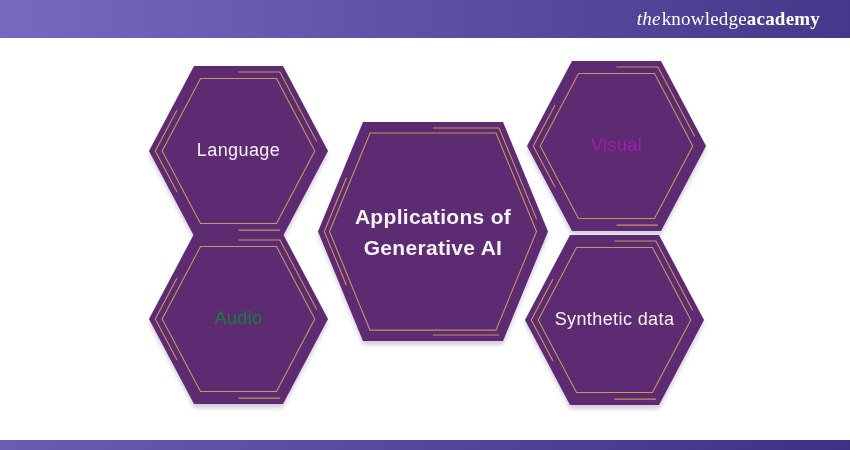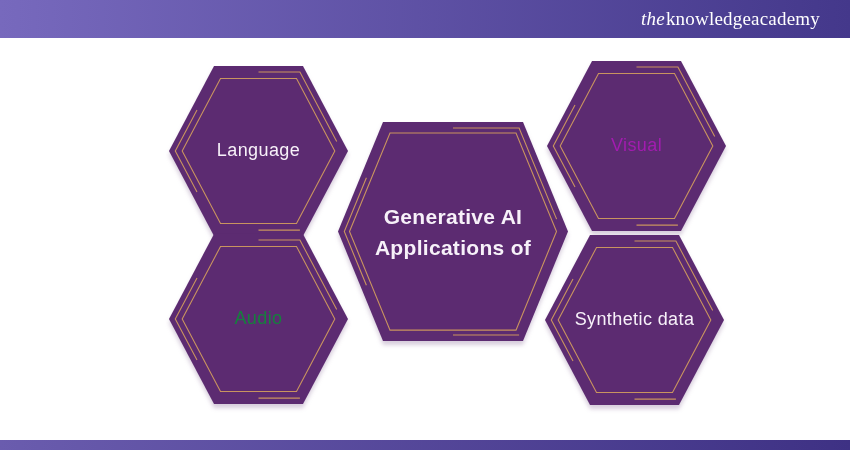--- a/index.html
+++ b/index.html
@@ -5,27 +5,27 @@
   html,body{margin:0;padding:0;background:#fff;}
   .stage{position:relative;width:850px;height:450px;overflow:hidden;background:#ffffff;
          font-family:"Liberation Sans",sans-serif;}
 
   
   .topbar{position:absolute;left:0;top:0;width:850px;height:38px;
           display:flex;align-items:center;justify-content:flex-end;}
   .logo{color:#ffffff;font-family:"Liberation Serif",serif;font-size:19px;
         padding-right:30px;letter-spacing:.2px;white-space:nowrap;}
   .logo-the{font-style:italic;margin-right:1px;}
-  .logo-academy{font-weight:normal;}
+  .logo-academy{font-weight:bold;}
 
   
   .bottombar{position:absolute;left:0;bottom:0;width:850px;height:10px;}
 
   
-  .diagram{position:absolute;left:0;top:38px;width:770px;height:402px;margin-left:20px;}
+  .diagram{position:absolute;left:0;top:38px;width:770px;height:402px;}
   .hex{position:absolute;}
   .hex svg{position:absolute;left:0;top:0;width:100%;height:100%;
            filter:drop-shadow(0 4px 2px rgba(110,75,130,.28));}
   .hex-label{position:absolute;left:0;top:0;right:0;bottom:0;
              display:flex;align-items:center;justify-content:center;text-align:center;
              font-size:18px;letter-spacing:.4px;line-height:1.2;}
   .hex-center .hex-label{font-size:21px;font-weight:bold;line-height:31px;letter-spacing:.3px;}
 </style>
 </head>
 <body>
@@ -85,22 +85,22 @@
     <div class="hex hex-center" style="left: 318px; top: 84px; width: 230px; height: 219px;">
       <svg viewBox="0 0 230 219">
           <polygon points="0.0,109.5 45.0,0.0 185.0,0.0 230.0,109.5 185.0,219.0 45.0,219.0" fill="#5c2b71"></polygon>
           <polygon points="11.5,109.5 52.0,11.0 178.0,11.0 218.5,109.5 178.0,208.1 52.0,208.1" fill="none" stroke="#c9945f" stroke-width="1.1"></polygon>
           <polyline points="28.4,55.7 6.3,109.5 28.4,163.3" fill="none" stroke="#c9945f" stroke-width="1.1"></polyline>
           <polyline points="115.0,6.0 181.1,6.0 218.6,97.1" fill="none" stroke="#c9945f" stroke-width="1.1"></polyline>
           <polyline points="115.0,213.0 181.1,213.0" fill="none" stroke="#c9945f" stroke-width="1.1"></polyline>
         </svg>
       <div class="hex-label" style="color: rgb(247, 241, 249);">
         <div>
+          <div>Applications of</div>
           <div>Generative AI</div>
-          <div>Applications of</div>
         </div>
       </div>
     </div>
 
   </main>
 
   <footer class="bottombar" style="background: linear-gradient(to right, rgb(106, 92, 174), rgb(62, 49, 132));"></footer>
 </div>
 
 </body></html>

